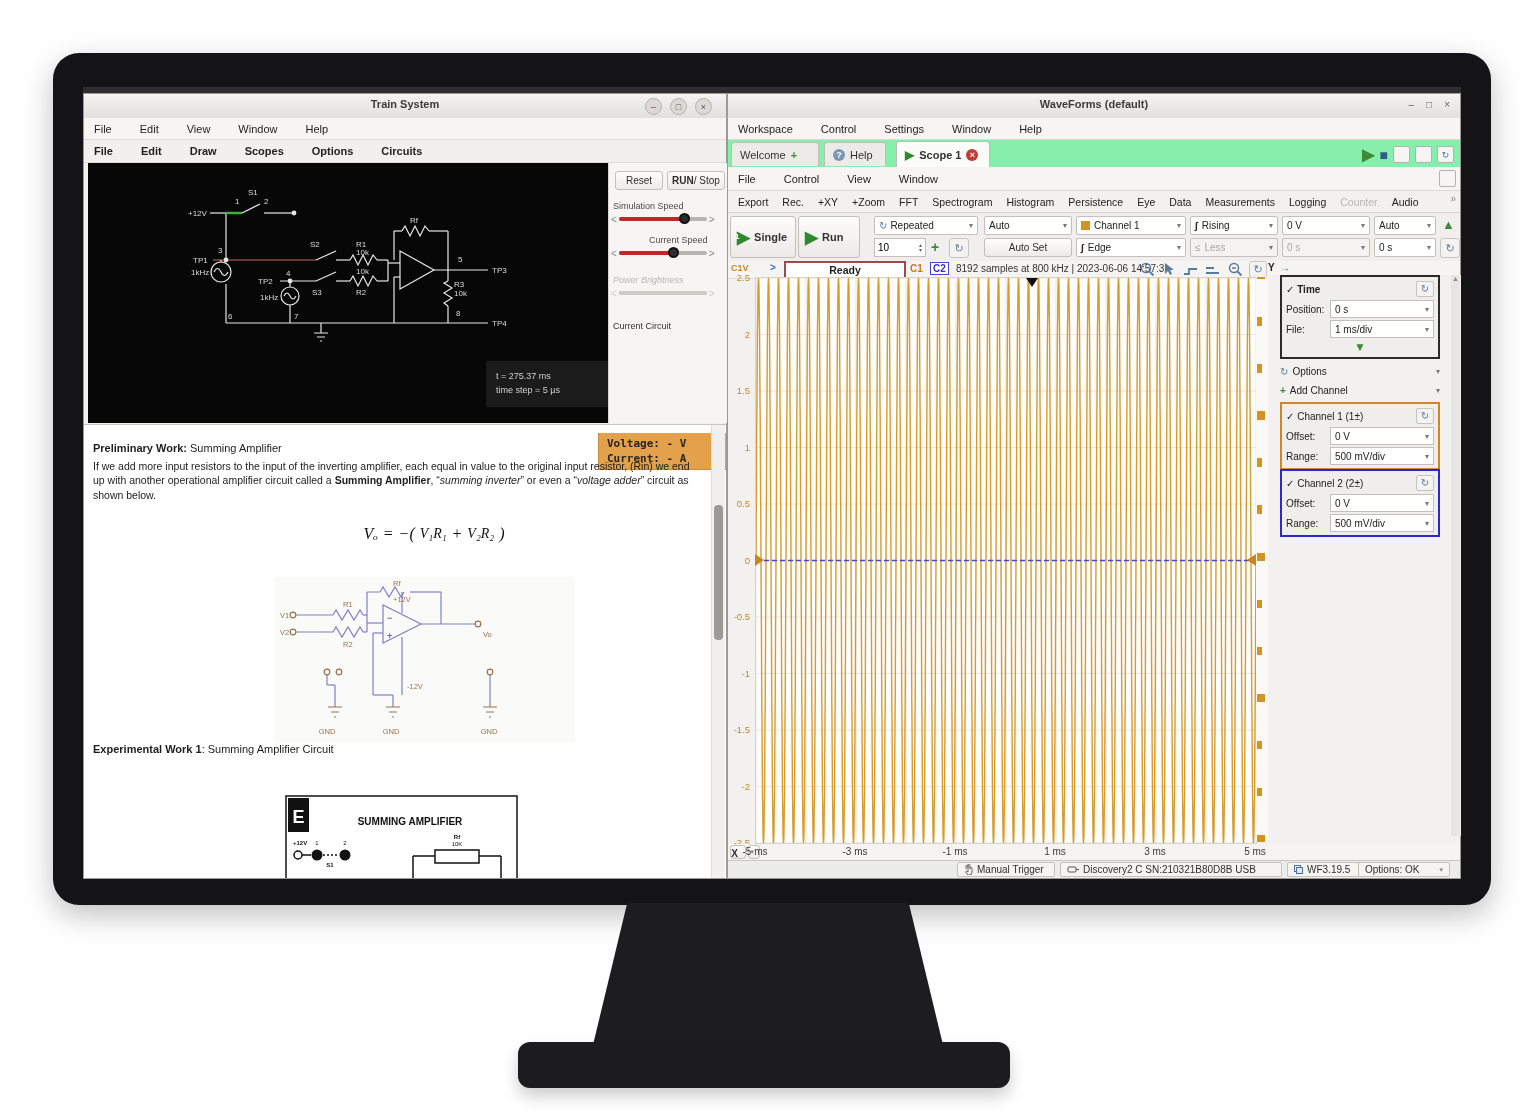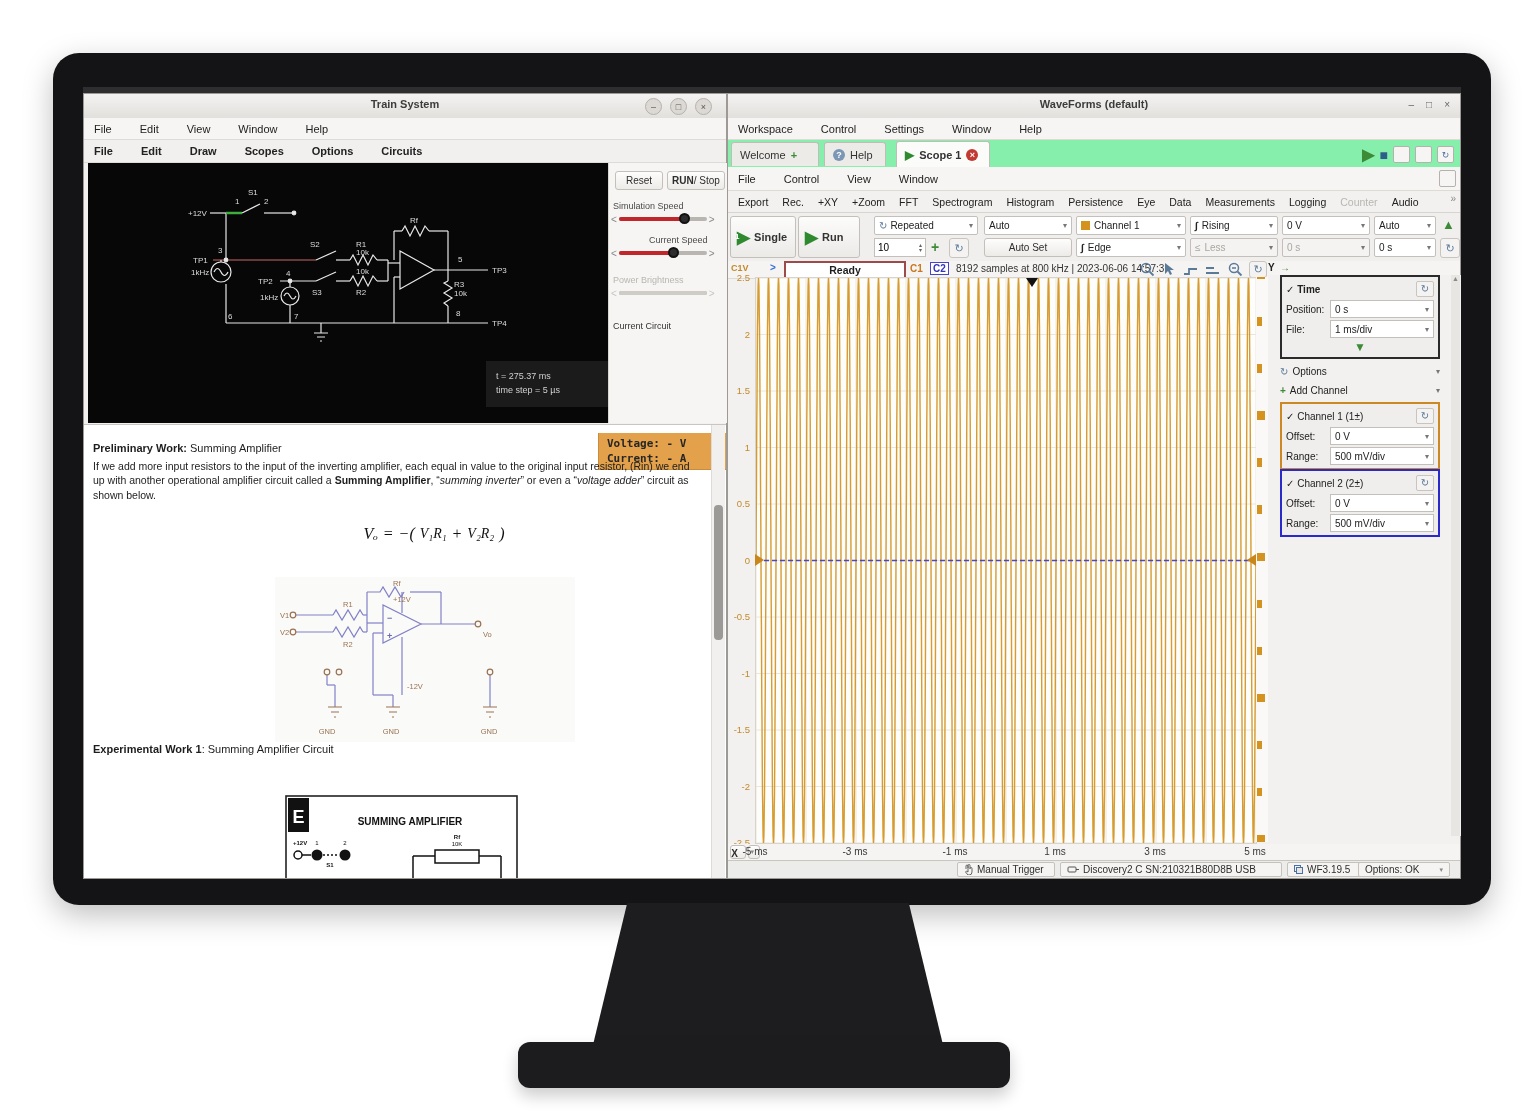--- a/index.html
+++ b/index.html
@@ -19,21 +19,21 @@
   .btn{background:linear-gradient(#fdfdfc,#edebe8);border:1px solid #c3c0bb;border-radius:3px;font-size:10px;color:#2e2e2e;display:inline-flex;align-items:center;justify-content:center;box-sizing:border-box;}
   .dd{background:#fff;border:1px solid #c3c0bb;border-radius:2px;font-size:10px;color:#222;display:flex;align-items:center;padding:0 4px;box-sizing:border-box;position:absolute;height:19px;}
   .dd .caret{margin-left:auto;color:#777;font-size:8px;}
   .dd.grey{color:#aaa7a2;background:#f4f3f1;}
   
   .tw-circles{position:absolute;right:14px;top:4px;display:flex;gap:8px;}
   .circ{width:15px;height:15px;border-radius:50%;background:#dcd9d5;border:1px solid #b5b2ae;font-size:9px;color:#555;display:flex;align-items:center;justify-content:center;}
   .canvas-black{position:absolute;left:4px;top:69px;width:520px;height:260px;background:#070707;}
   .sidepanel{position:absolute;left:524px;top:69px;width:119px;height:260px;background:#f6f5f3;border-left:1px solid #dad7d3;}
   .sp-label{position:absolute;font-size:9px;color:#4a4a4a;}
-  .sp-label.grey{color:#b9b6b1;}
+  .sp-label.grey{color:#b9b6b1;font-style:italic;}
   .slider{position:absolute;height:12px;display:flex;align-items:center;gap:2px;font-size:10px;color:#888;}
   .track{position:relative;width:88px;height:4px;background:#b9b6b2;border-radius:2px;}
   .track .fill{position:absolute;left:0;top:0;bottom:0;background:#c0262a;border-radius:2px;}
   .track .knob{position:absolute;top:-4px;width:11px;height:11px;border-radius:50%;background:#2d2d2d;border:2px solid #111;box-sizing:border-box;}
   .track.grey .fill{background:#cfccc8;}
   .docarea{position:absolute;left:0;top:330px;right:0;bottom:0;background:#fff;border-top:1px solid #c9c6c2;overflow:hidden;}
   .meterbox{position:absolute;right:0;top:8px;width:128px;height:37px;background:#e4a14b;border-left:1px solid #c98c38;border-bottom:1px solid #c98c38;font-family:"DejaVu Sans Mono",monospace;font-size:11px;font-weight:bold;color:#262626;padding:3px 8px;box-sizing:border-box;line-height:15px;white-space:pre;}
   .doc-h{position:absolute;left:9px;font-size:11px;color:#1d1d1d;}
   .doc-p{position:absolute;left:9px;width:606px;font-size:10.5px;line-height:1.38;color:#1d1d1d;}
   .doc-formula{position:absolute;left:230px;width:240px;text-align:center;font-family:"Liberation Serif",serif;font-style:italic;font-size:16px;color:#111;display:flex;align-items:center;justify-content:center;gap:5px;}

